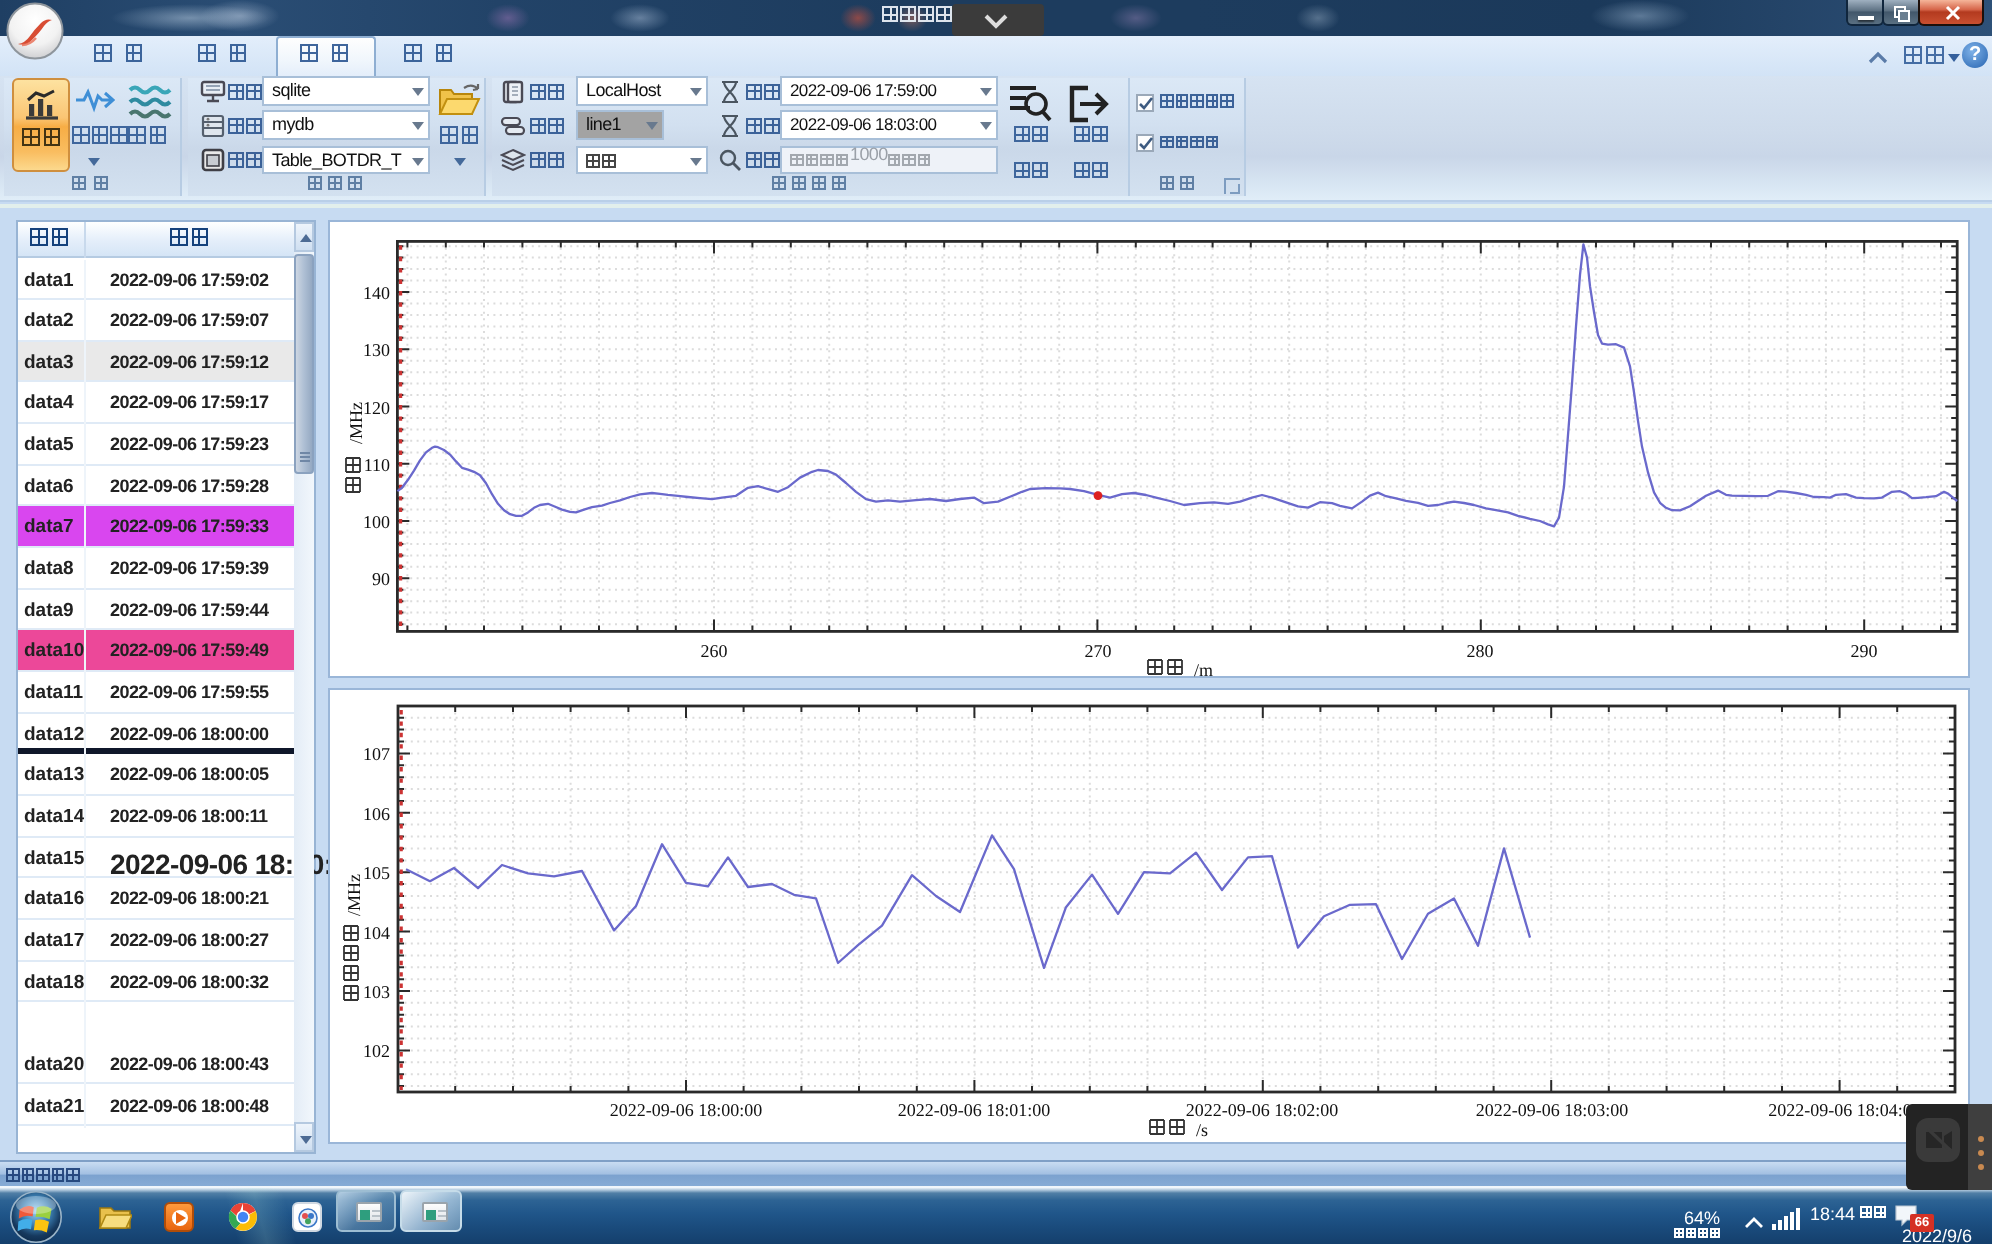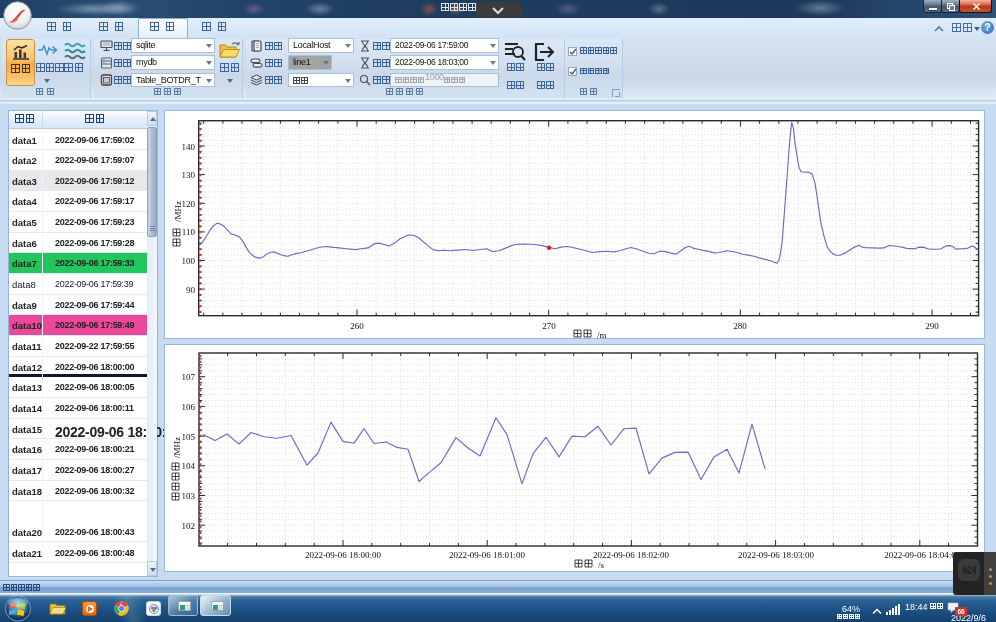--- a/index.html
+++ b/index.html
@@ -209,39 +209,39 @@
 <div class="abs" style="left:46px;top:5px;letter-spacing:-0.28px;font-size:9px">2022-09-06 17:59:17</div>
     </div>
     <div class="abs" style="left:0;top:101.1px;width:139px;height:20.65px;background:#fff;border-bottom:1px solid #dfeaf6;font-size:9.5px;font-weight:bold;color:#222;white-space:nowrap">
 <div class="abs" style="left:3px;top:5px">data5</div>
 <div class="abs" style="left:46px;top:5px;letter-spacing:-0.28px;font-size:9px">2022-09-06 17:59:23</div>
     </div>
     <div class="abs" style="left:0;top:121.8px;width:139px;height:20.65px;background:#fff;border-bottom:1px solid #dfeaf6;font-size:9.5px;font-weight:bold;color:#222;white-space:nowrap">
 <div class="abs" style="left:3px;top:5px">data6</div>
 <div class="abs" style="left:46px;top:5px;letter-spacing:-0.28px;font-size:9px">2022-09-06 17:59:28</div>
     </div>
-    <div class="abs" style="left:0;top:142.4px;width:139px;height:20.65px;background:#22c55e;border-bottom:1px solid #dfeaf6;font-size:9.5px;font-weight:bold;color:#222;white-space:nowrap">
+    <div class="abs" style="left:0;top:142.4px;width:139px;height:20.65px;background:#d946ef;border-bottom:1px solid #dfeaf6;font-size:9.5px;font-weight:bold;color:#222;white-space:nowrap">
 <div class="abs" style="left:3px;top:5px">data7</div>
 <div class="abs" style="left:46px;top:5px;letter-spacing:-0.28px;font-size:9px">2022-09-06 17:59:33</div>
     </div>
-    <div class="abs" style="left:0;top:163.1px;width:139px;height:20.65px;background:#fff;border-bottom:1px solid #dfeaf6;font-size:9.5px;font-weight:normal;color:#222;white-space:nowrap">
+    <div class="abs" style="left:0;top:163.1px;width:139px;height:20.65px;background:#fff;border-bottom:1px solid #dfeaf6;font-size:9.5px;font-weight:bold;color:#222;white-space:nowrap">
 <div class="abs" style="left:3px;top:5px">data8</div>
 <div class="abs" style="left:46px;top:5px;letter-spacing:-0.28px;font-size:9px">2022-09-06 17:59:39</div>
     </div>
     <div class="abs" style="left:0;top:183.7px;width:139px;height:20.65px;background:#fff;border-bottom:1px solid #dfeaf6;font-size:9.5px;font-weight:bold;color:#222;white-space:nowrap">
 <div class="abs" style="left:3px;top:5px">data9</div>
 <div class="abs" style="left:46px;top:5px;letter-spacing:-0.28px;font-size:9px">2022-09-06 17:59:44</div>
     </div>
     <div class="abs" style="left:0;top:204.4px;width:139px;height:20.65px;background:#ec4899;border-bottom:1px solid #dfeaf6;font-size:9.5px;font-weight:bold;color:#222;white-space:nowrap">
 <div class="abs" style="left:3px;top:5px">data10</div>
 <div class="abs" style="left:46px;top:5px;letter-spacing:-0.28px;font-size:9px">2022-09-06 17:59:49</div>
     </div>
     <div class="abs" style="left:0;top:225.0px;width:139px;height:20.65px;background:#fff;border-bottom:1px solid #dfeaf6;font-size:9.5px;font-weight:bold;color:#222;white-space:nowrap">
 <div class="abs" style="left:3px;top:5px">data11</div>
-<div class="abs" style="left:46px;top:5px;letter-spacing:-0.28px;font-size:9px">2022-09-22 17:59:55</div>
+<div class="abs" style="left:46px;top:5px;letter-spacing:-0.28px;font-size:9px">2022-09-06 17:59:55</div>
     </div>
     <div class="abs" style="left:0;top:245.7px;width:139px;height:20.65px;background:#fff;border-bottom:3px solid #0f172a;font-size:9.5px;font-weight:bold;color:#222;white-space:nowrap">
 <div class="abs" style="left:3px;top:5px">data12</div>
 <div class="abs" style="left:46px;top:5px;letter-spacing:-0.28px;font-size:9px">2022-09-06 18:00:00</div>
     </div>
     <div class="abs" style="left:0;top:266.3px;width:139px;height:20.65px;background:#fff;border-bottom:1px solid #dfeaf6;font-size:9.5px;font-weight:bold;color:#222;white-space:nowrap">
 <div class="abs" style="left:3px;top:5px">data13</div>
 <div class="abs" style="left:46px;top:5px;letter-spacing:-0.28px;font-size:9px">2022-09-06 18:00:05</div>
     </div>
     <div class="abs" style="left:0;top:286.9px;width:139px;height:20.65px;background:#fff;border-bottom:1px solid #dfeaf6;font-size:9.5px;font-weight:bold;color:#222;white-space:nowrap">

